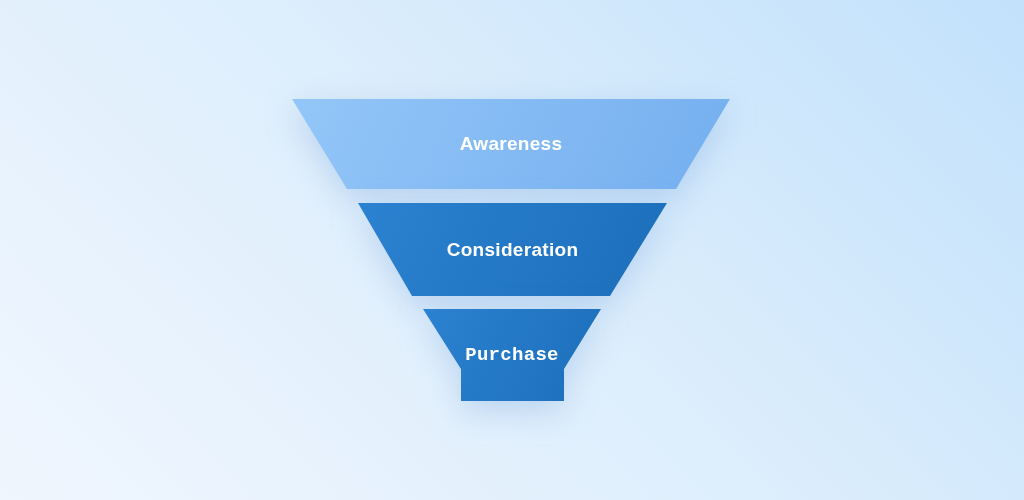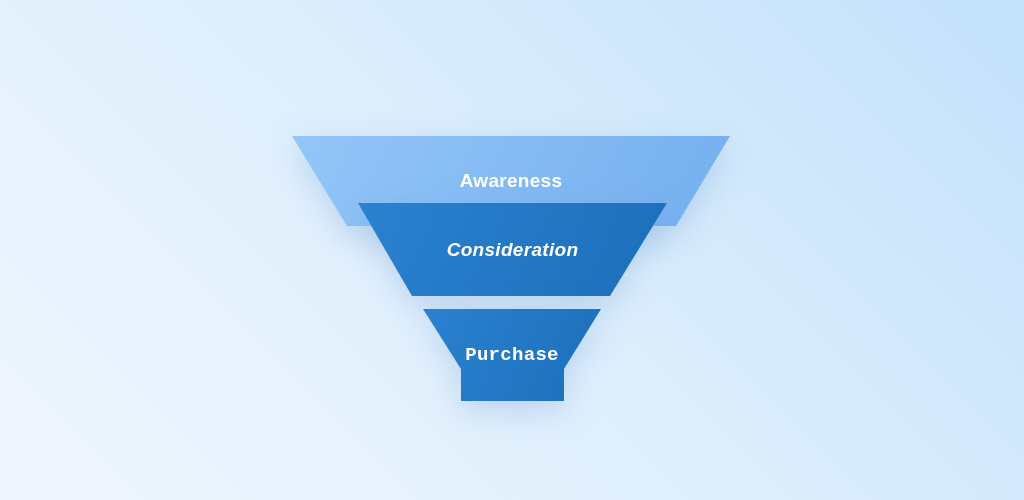--- a/index.html
+++ b/index.html
@@ -31,24 +31,23 @@
   .stage-label {
     font-size: 19px;
     font-weight: 700;
     letter-spacing: 0.3px;
     user-select: none;
   }
   
   .stage-0 { left: 292px; top: 99px;  width: 438px; height: 90px; }
   .stage-0 .stage-shape {
     clip-path: polygon(0% 0%, 100% 0%, 87.67% 100%, 12.56% 100%);
-    margin-top: 37px;
   }
   
-  .stage-1 { left: 358px; top: 203px; width: 309px; height: 93px; font-style: italic; }
+  .stage-1 { left: 358px; top: 203px; width: 309px; height: 93px; }
   .stage-1 .stage-shape {
     clip-path: polygon(0% 0%, 100% 0%, 81.55% 100%, 17.48% 100%);
   }
   
   .stage-2 { left: 423px; top: 309px; width: 178px; height: 92px; font-family: Liberation Mono, monospace; }
   .stage-2 .stage-shape {
     clip-path: polygon(0% 0%, 100% 0%, 79.21% 65.22%, 79.21% 100%, 21.35% 100%, 21.35% 65.22%);
   }
 </style>
 </head>

